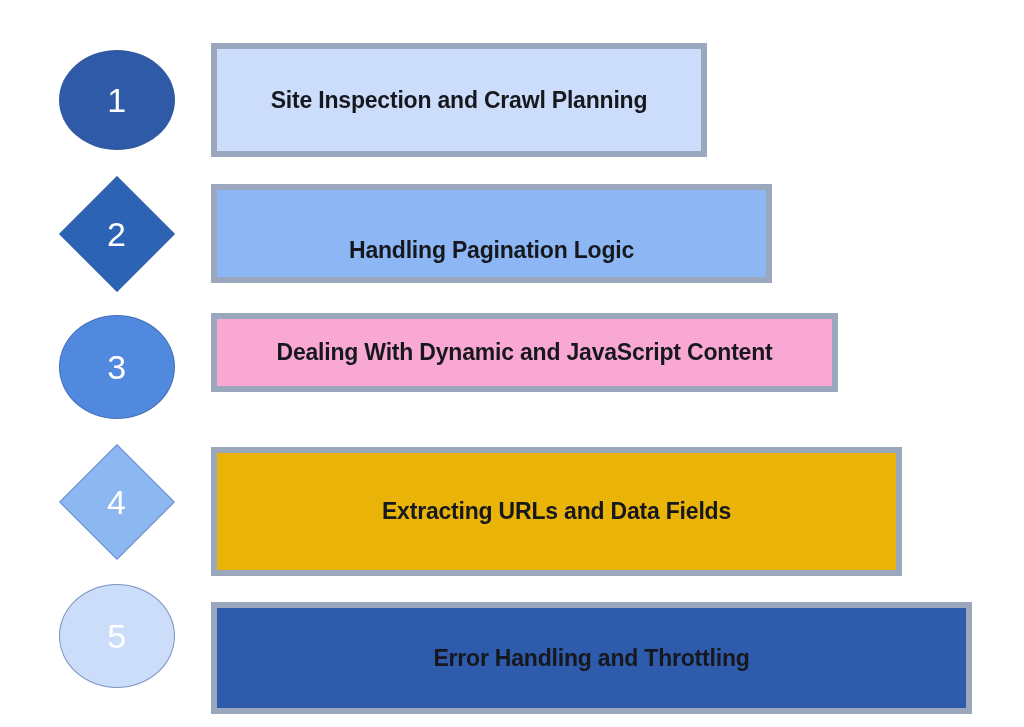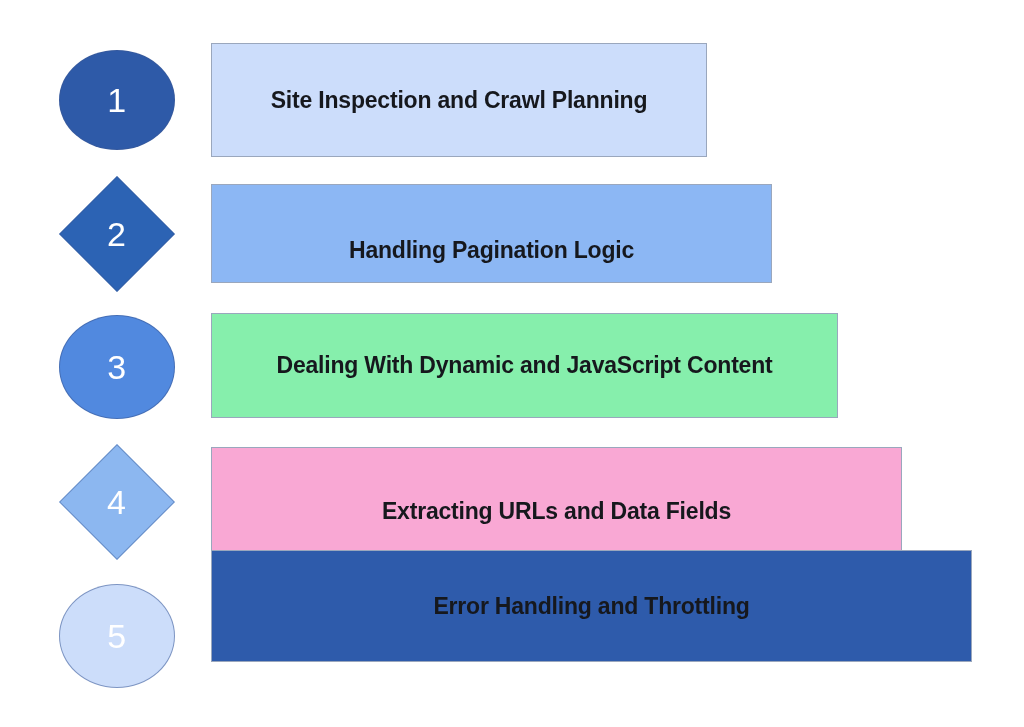--- a/index.html
+++ b/index.html
@@ -61,21 +61,21 @@
     transform: rotate(-45deg);
   }
 
   
   .bar {
     position: absolute;
     box-sizing: border-box;
     display: flex;
     align-items: center;
     justify-content: center;
-    border: 1px solid #0c4a6e;
+    border: 6px solid #0c4a6e;
   }
 
   .bar .bar-text {
     font-family: "Liberation Sans", sans-serif;
     font-weight: bold;
     font-size: 23px;
     color: #16181d;
     text-align: center;
     letter-spacing: -0.2px;
     white-space: nowrap;
@@ -102,33 +102,33 @@
         <span class="num" style="color: rgb(255, 255, 255);">2</span>
       </div>
       <div class="bar" style="left: 211px; top: 184px; width: 561px; height: 99px; background: rgb(140, 183, 244); border-color: rgb(154, 167, 189);">
         <span class="bar-text" style="color: rgb(22, 24, 29); margin-top: 34px;">Handling Pagination Logic</span>
       </div>
     </div>
     <div class="step-row">
       <div class="marker circle" style="width: 116px; height: 104px; left: 59px; top: 315px; background: rgb(81, 137, 223);">
         <span class="num" style="color: rgb(255, 255, 255);">3</span>
       </div>
-      <div class="bar" style="left: 211px; top: 313px; width: 627px; height: 105px; background: #86efac; border-color: rgb(154, 167, 189); align-items: center;">
+      <div class="bar" style="left: 211px; top: 313px; width: 627px; height: 79px; background: #f9a8d4; border-color: rgb(154, 167, 189); align-items: center;">
         <span class="bar-text" style="color: rgb(22, 24, 29);">Dealing With Dynamic and JavaScript Content</span>
       </div>
     </div>
     <div class="step-row">
       <div class="marker diamond" style="width: 82.012px; height: 82.012px; left: 75.994px; top: 460.994px; background: rgb(140, 183, 240);">
         <span class="num" style="color: rgb(255, 255, 255);">4</span>
       </div>
-      <div class="bar" style="left: 211px; top: 447px; width: 691px; height: 129px; background: #f9a8d4; border-color: rgb(154, 167, 189);">
+      <div class="bar" style="left: 211px; top: 447px; width: 691px; height: 129px; background: #eab308; border-color: rgb(154, 167, 189);">
         <span class="bar-text" style="color: rgb(22, 24, 29);">Extracting URLs and Data Fields</span>
       </div>
     </div>
     <div class="step-row">
       <div class="marker circle" style="width: 116px; height: 104px; left: 59px; top: 584px; background: rgb(204, 221, 250);">
         <span class="num" style="color: rgb(255, 255, 255);">5</span>
       </div>
-      <div class="bar" style="left: 211px; top: 550px; width: 761px; height: 112px; background: rgb(46, 91, 171); border-color: rgb(154, 167, 189);">
+      <div class="bar" style="left: 211px; top: 602px; width: 761px; height: 112px; background: rgb(46, 91, 171); border-color: rgb(154, 167, 189);">
         <span class="bar-text" style="color: rgb(22, 24, 29);">Error Handling and Throttling</span>
       </div>
     </div>
   </div>
 
 </body></html>

